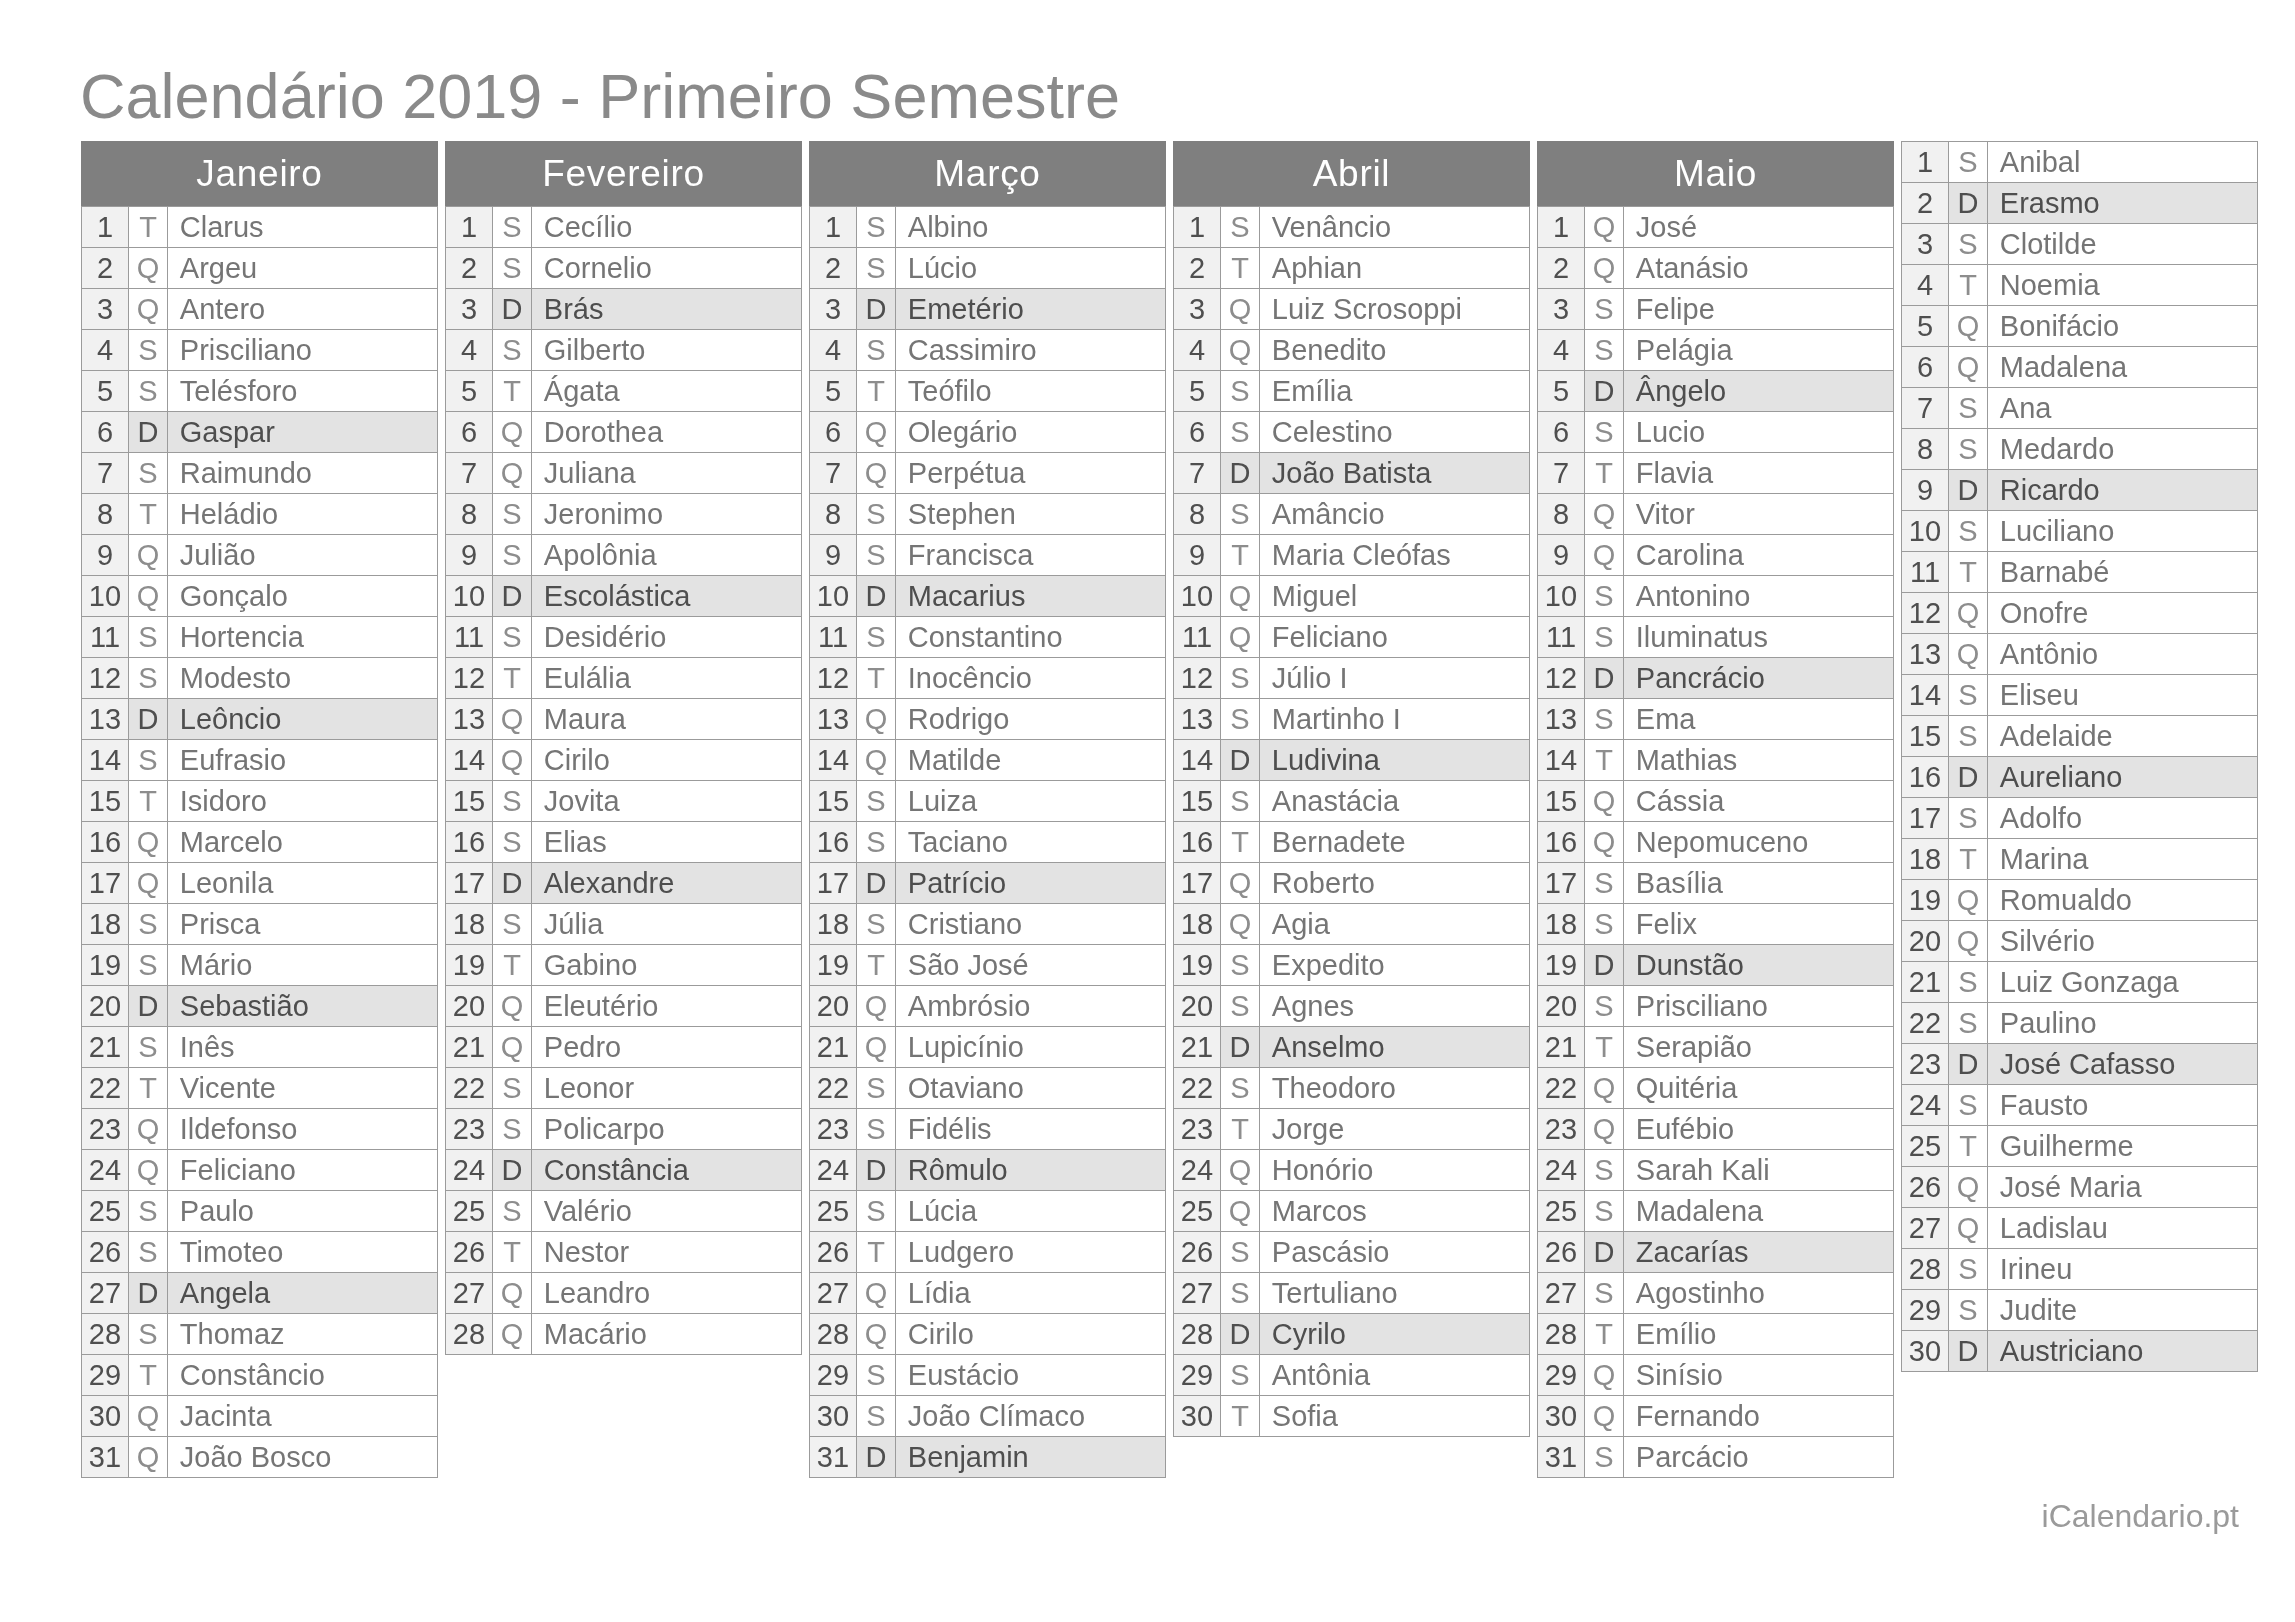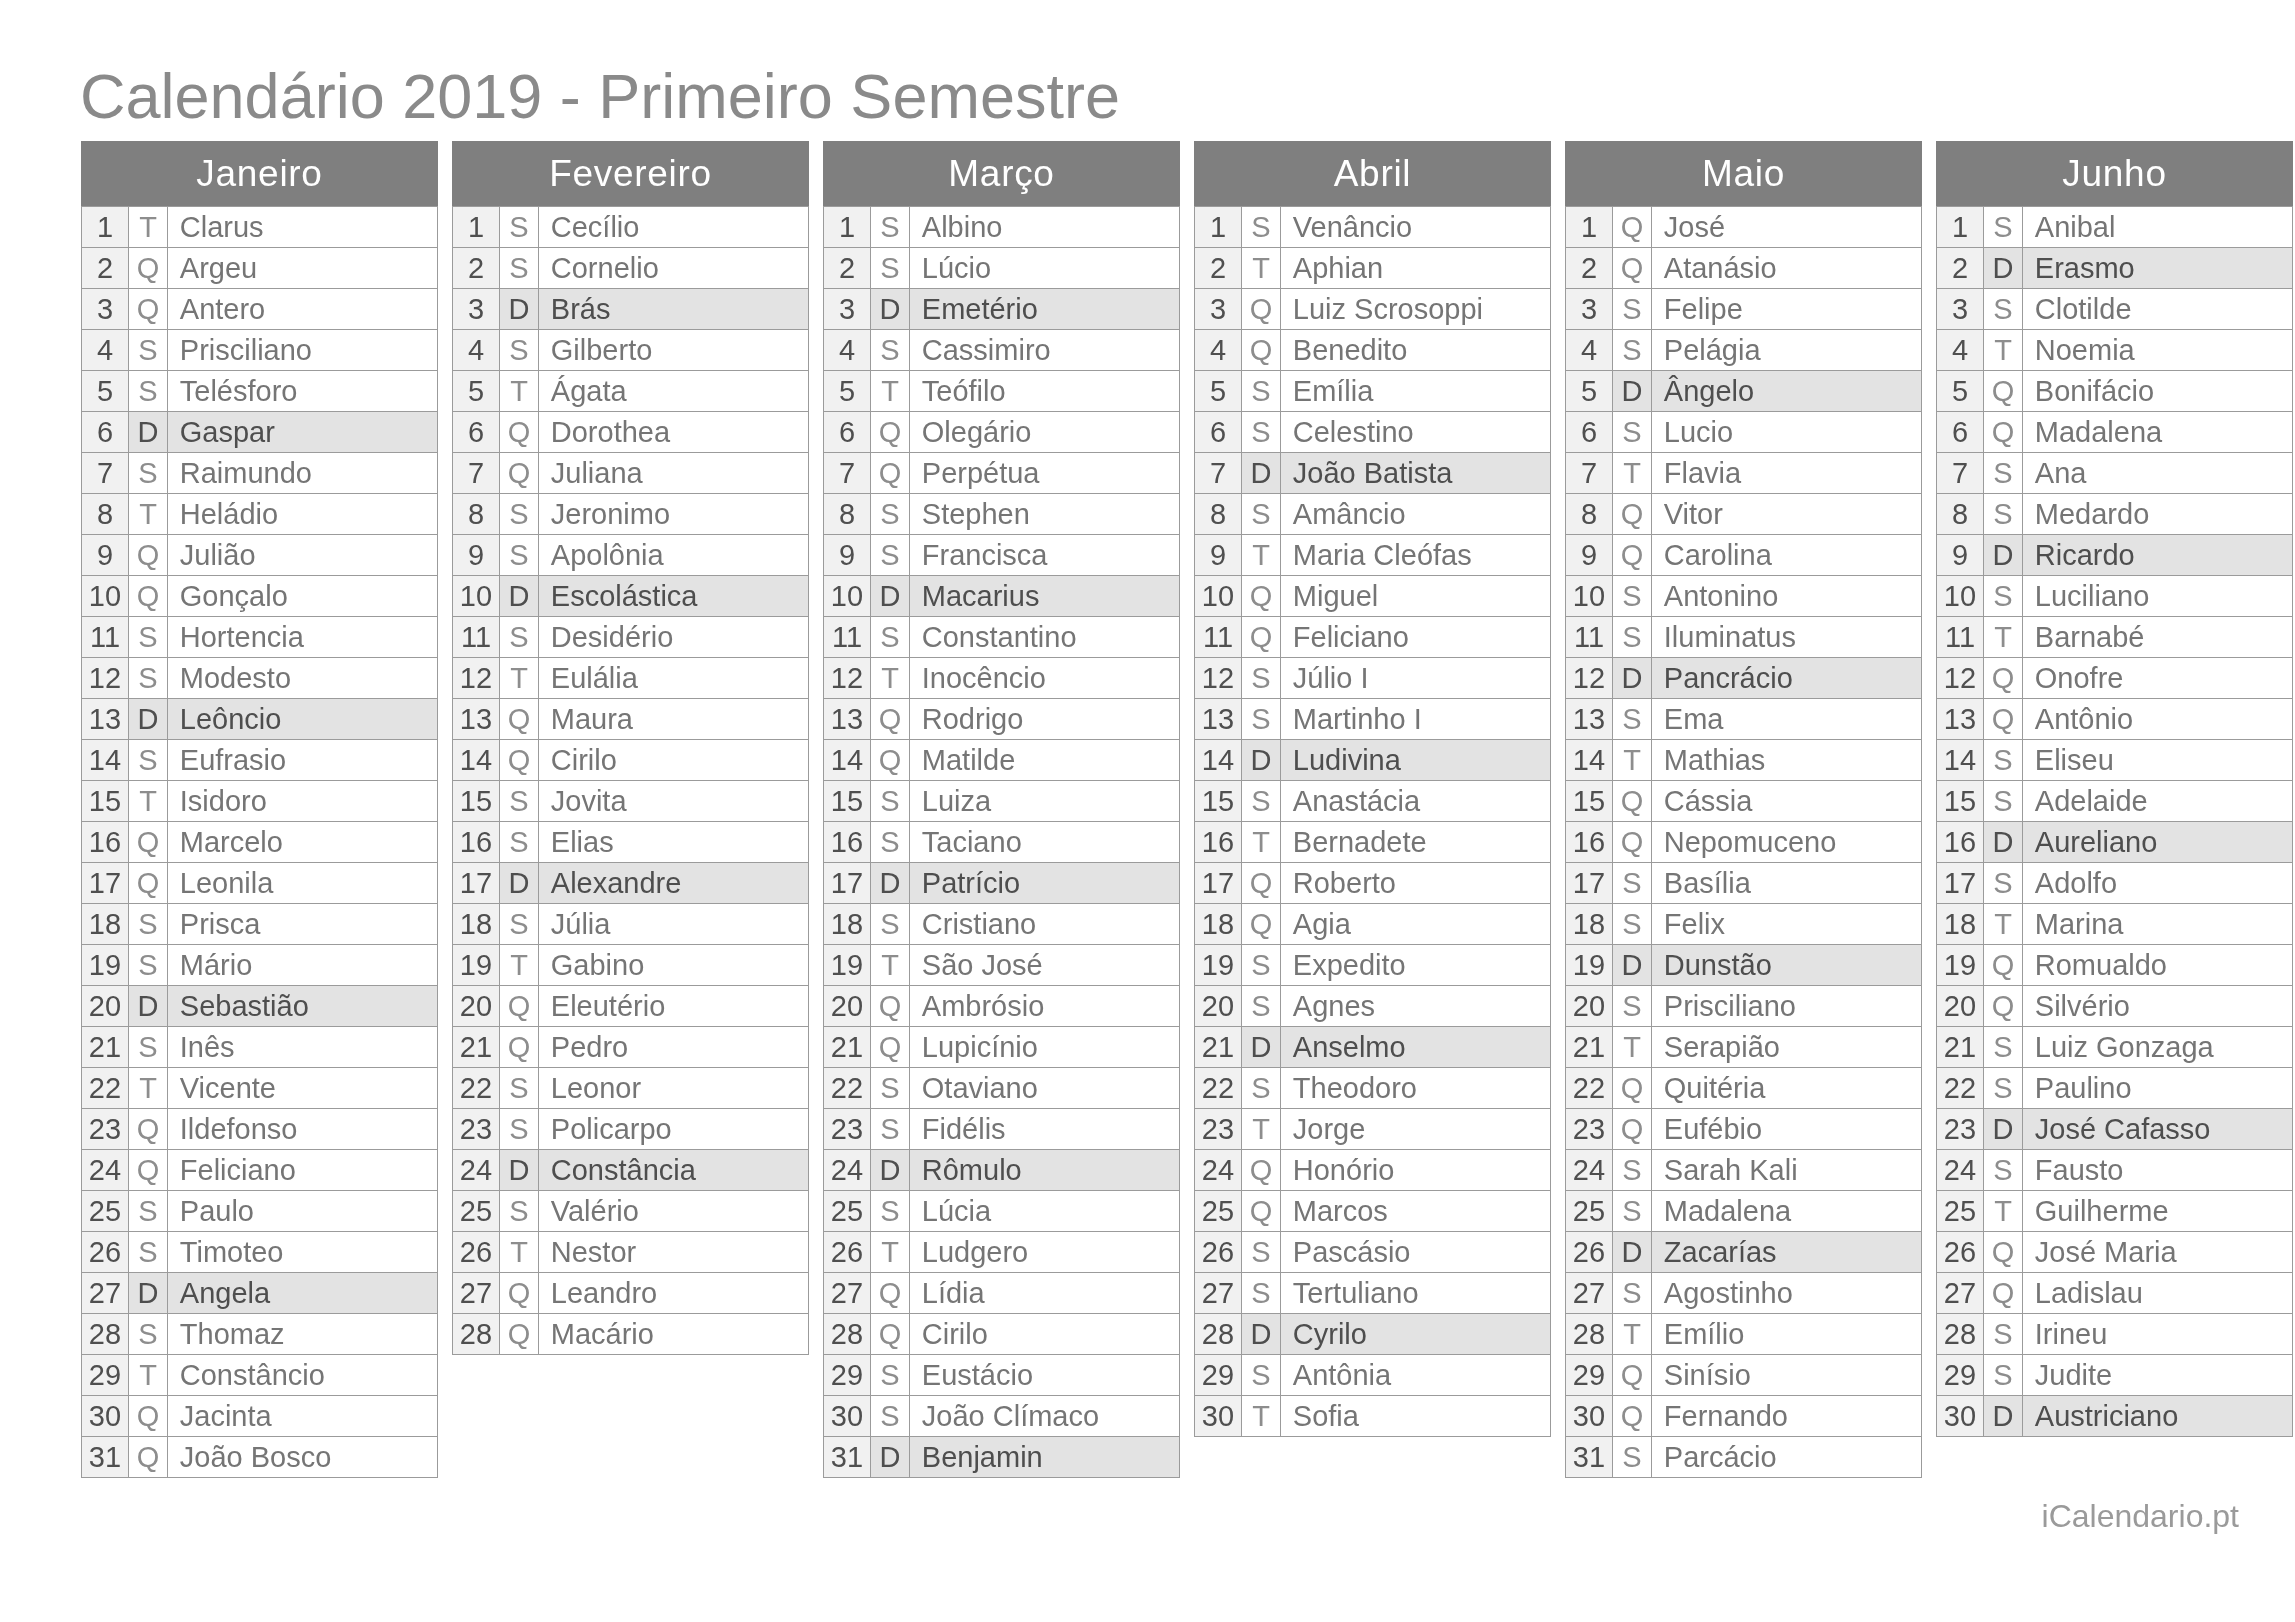--- a/index.html
+++ b/index.html
@@ -8,21 +8,21 @@
     --numcol-bg:#f1f1f1;
     --border:#9b9b9b;
     --title-color:#8a8a8a;
   }
   html,body{margin:0;padding:0;background:#ffffff;}
   body{width:2295px;height:1622px;position:relative;overflow:hidden;
        font-family:"Liberation Sans", sans-serif;}
   #title{position:absolute;left:80px;top:60px;font-size:63px;font-weight:400;
          color:var(--title-color);white-space:nowrap;}
   #calendar{position:absolute;left:81px;top:141px;display:grid;
-            grid-template-columns:repeat(6,357px);column-gap:14px;align-items:start;}
+            grid-template-columns:repeat(6,357px);column-gap:7px;align-items:start;}
   .month-header{height:65px;background:var(--header-bg);color:#ffffff;font-size:37px;
                 display:flex;align-items:center;justify-content:center;letter-spacing:0.7px;}
   .rows{border-top:1.3px solid var(--border);}
   .day-row{display:flex;height:41px;box-sizing:border-box;
            border-bottom:1.3px solid var(--border);background:#ffffff;}
   .cell{display:flex;align-items:center;box-sizing:border-box;height:100%;overflow:hidden;}
   .num{width:48px;justify-content:center;background:var(--numcol-bg);
        border-left:1.3px solid var(--border);border-right:1.3px solid var(--border);
        color:#4f4f4f;font-size:29px;}
   .wd{width:39px;justify-content:center;color:#8d8d8d;font-size:29px;
@@ -812,21 +812,20 @@
           <div class="cell nm">Fernando</div>
         </div>
         <div class="day-row">
           <div class="cell num">31</div>
           <div class="cell wd">S</div>
           <div class="cell nm">Parcácio</div>
         </div>
       </div>
     </section>
     <section class="month">
-      <div class="month-header">Junho</div>
       <div class="rows">
         <div class="day-row">
           <div class="cell num">1</div>
           <div class="cell wd">S</div>
           <div class="cell nm">Anibal</div>
         </div>
         <div class="day-row sunday">
           <div class="cell num">2</div>
           <div class="cell wd">D</div>
           <div class="cell nm">Erasmo</div>

